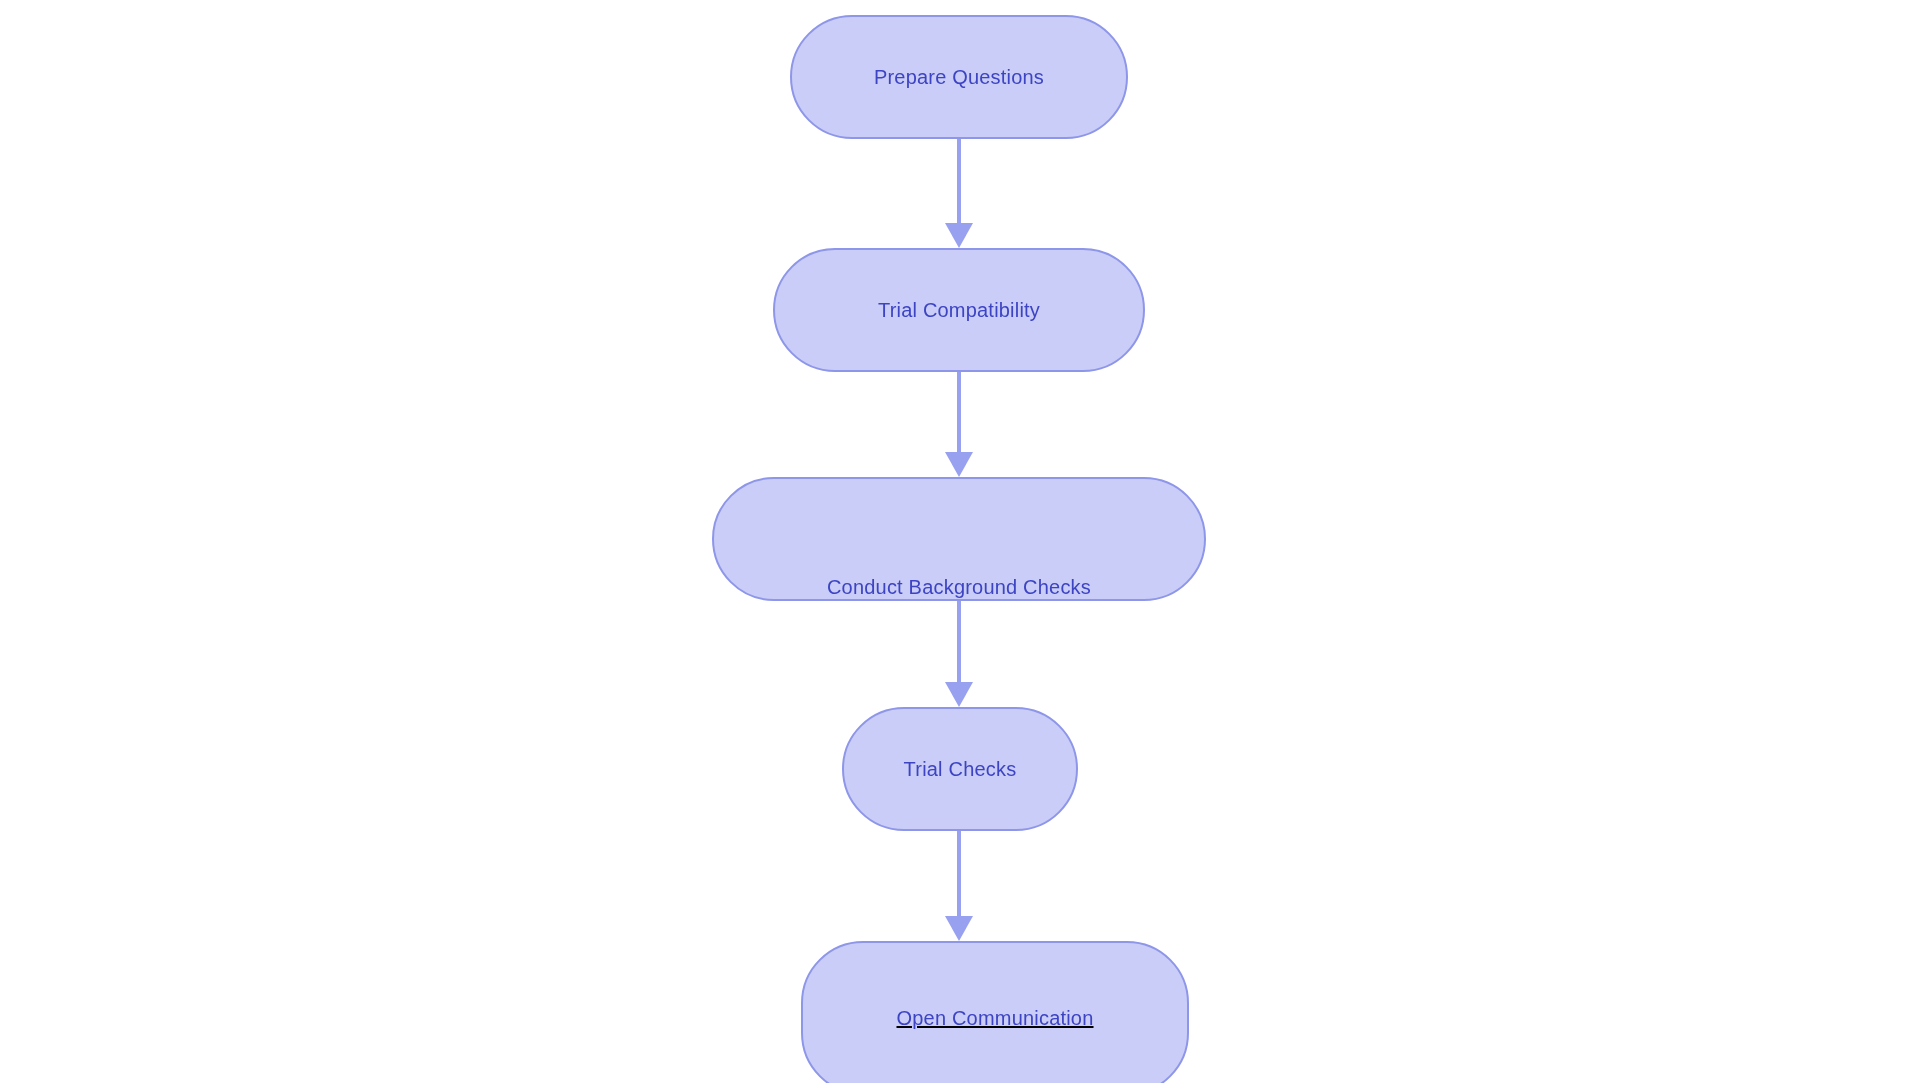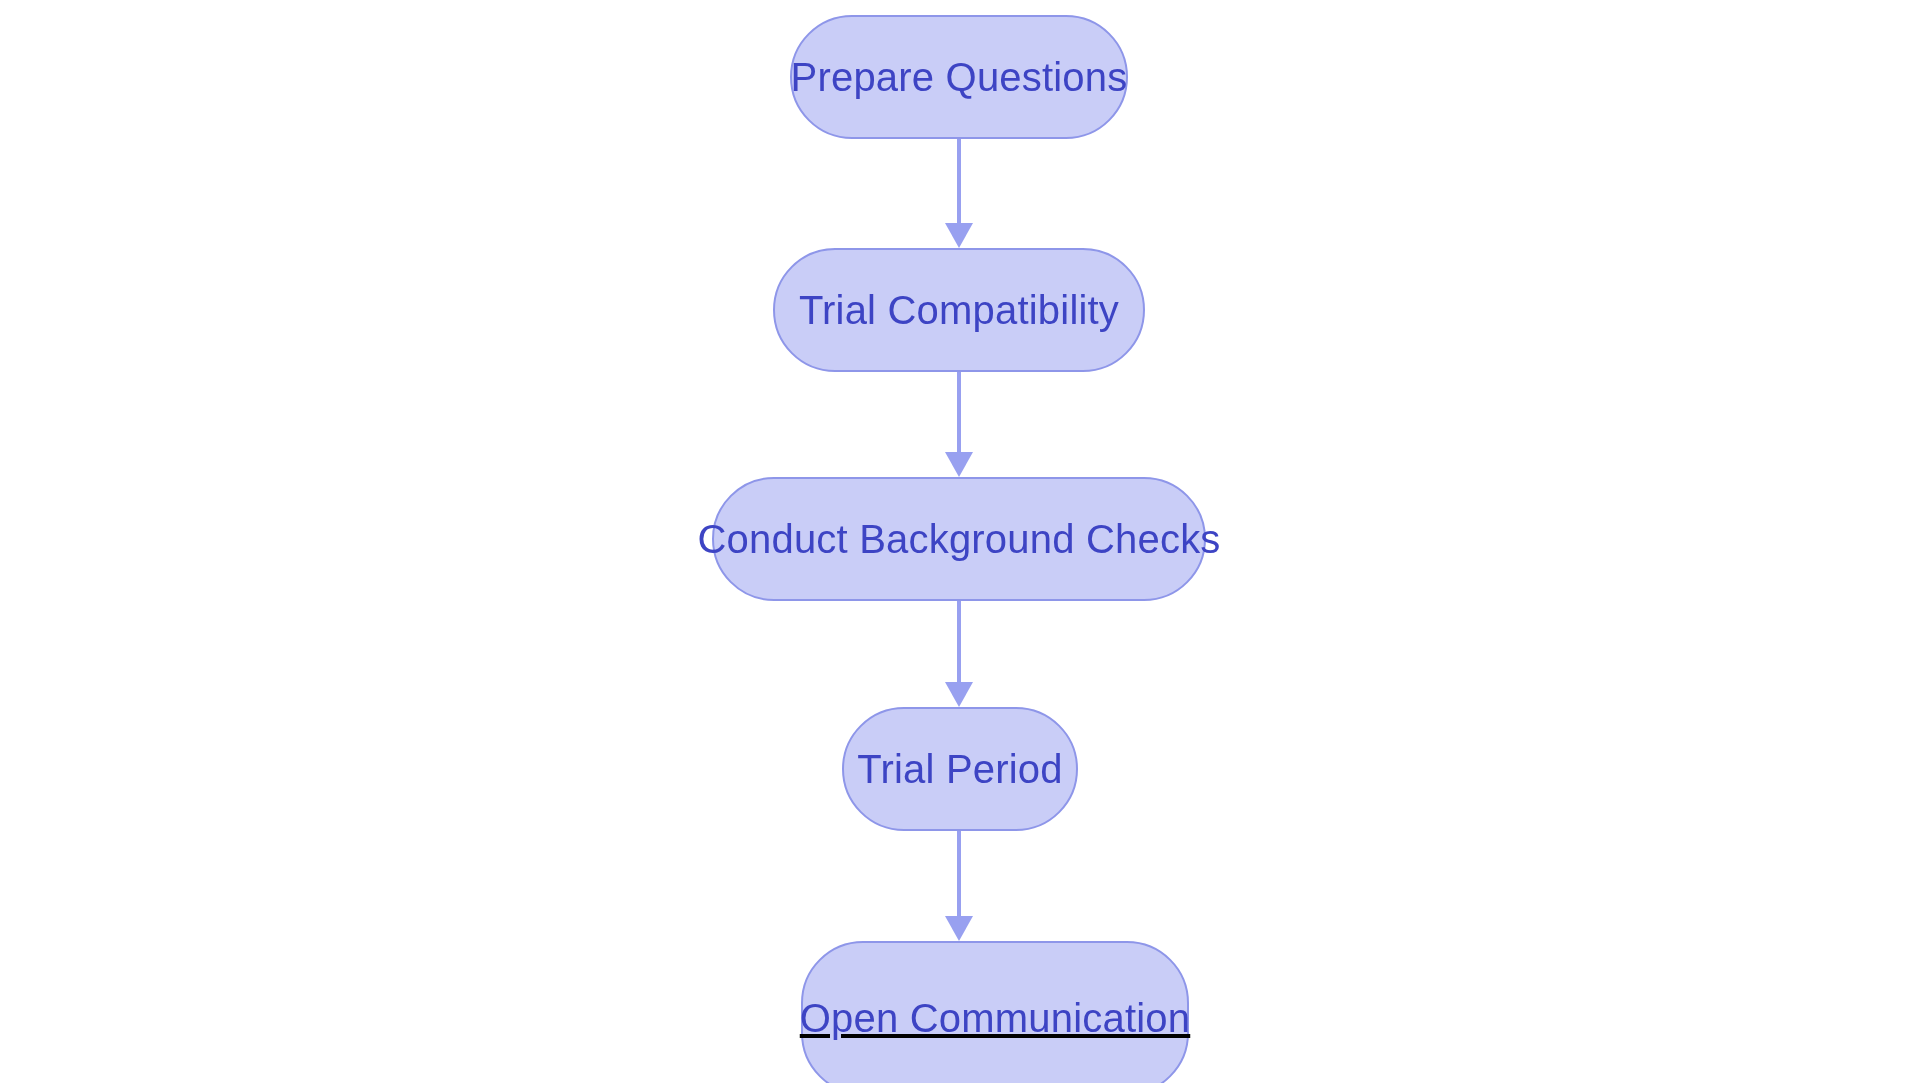--- a/index.html
+++ b/index.html
@@ -22,21 +22,21 @@
     box-sizing: border-box;
     background: var(--node-fill, #c9cdf7);
     border: 2px solid var(--node-border, #8e96e9);
     border-radius: 62px;
     display: flex;
     align-items: center;
     justify-content: center;
   }
   .node-label {
     color: var(--node-text, #3d44c4);
-    font-size: 40px;
+    font-size: 20px;
     font-weight: 500;
     letter-spacing: 0.2px;
     white-space: nowrap;
   }
   .arrow-line {
     position: absolute;
     width: 4px;
     background: var(--arrow, #98a0f0);
   }
   .arrow-head {
@@ -60,29 +60,29 @@
   <div class="arrow-line" style="left:957px; top:139px; height:86px;"></div>
   <div class="arrow-head" style="left:945px; top:223px;"></div>
 
   <div class="node" style="left:773px; top:248px; width:372px; height:124px;">
     <span class="node-label">Trial Compatibility</span>
   </div>
 
   <div class="arrow-line" style="left:957px; top:372px; height:82px;"></div>
   <div class="arrow-head" style="left:945px; top:452px;"></div>
 
-  <div class="node" style="left:712px; top:477px; width:494px; height:124px;">
+  <div class="node" style="left:712px; top:477px; width:494px; height:124px;align-items:flex-end;">
     <span class="node-label">Conduct Background Checks</span>
   </div>
 
   <div class="arrow-line" style="left:957px; top:601px; height:83px;"></div>
   <div class="arrow-head" style="left:945px; top:682px;"></div>
 
   <div class="node" style="left:842px; top:707px; width:236px; height:124px;">
-    <span class="node-label">Trial Period</span>
+    <span class="node-label">Trial Checks</span>
   </div>
 
   <div class="arrow-line" style="left:957px; top:831px; height:87px;"></div>
   <div class="arrow-head" style="left:945px; top:916px;"></div>
 
   <div class="node" style="left:801px; top:941px; width:388px; height:154px;text-decoration:underline;">
     <span class="node-label">Open Communication</span>
   </div>
 
 </div>

